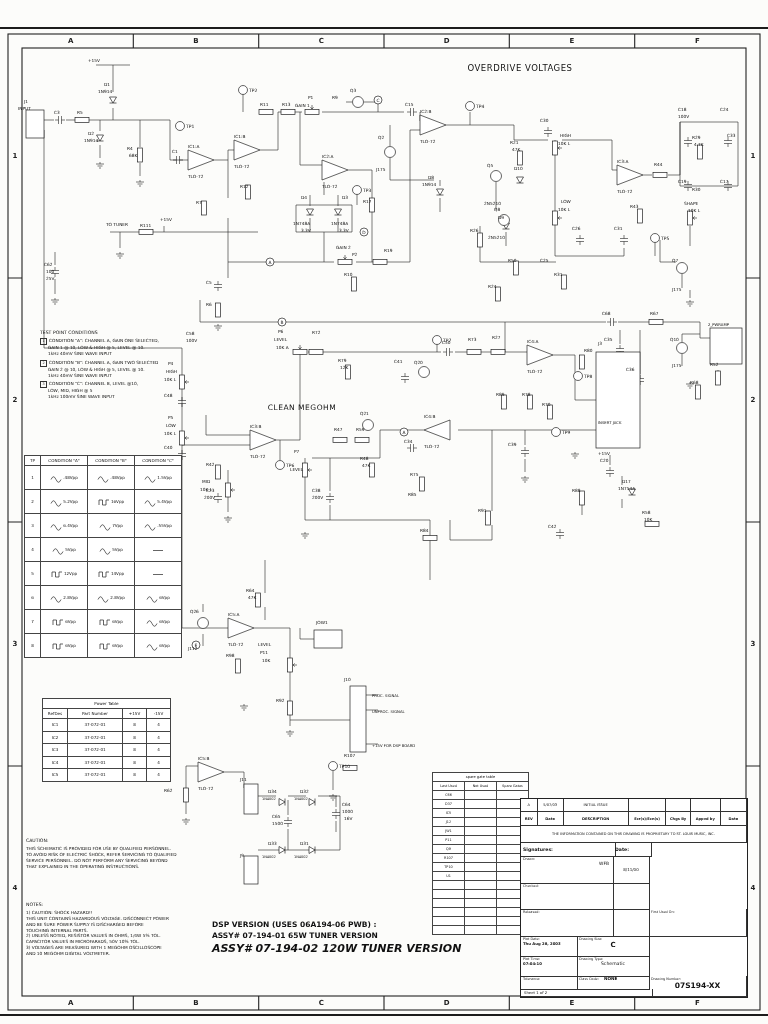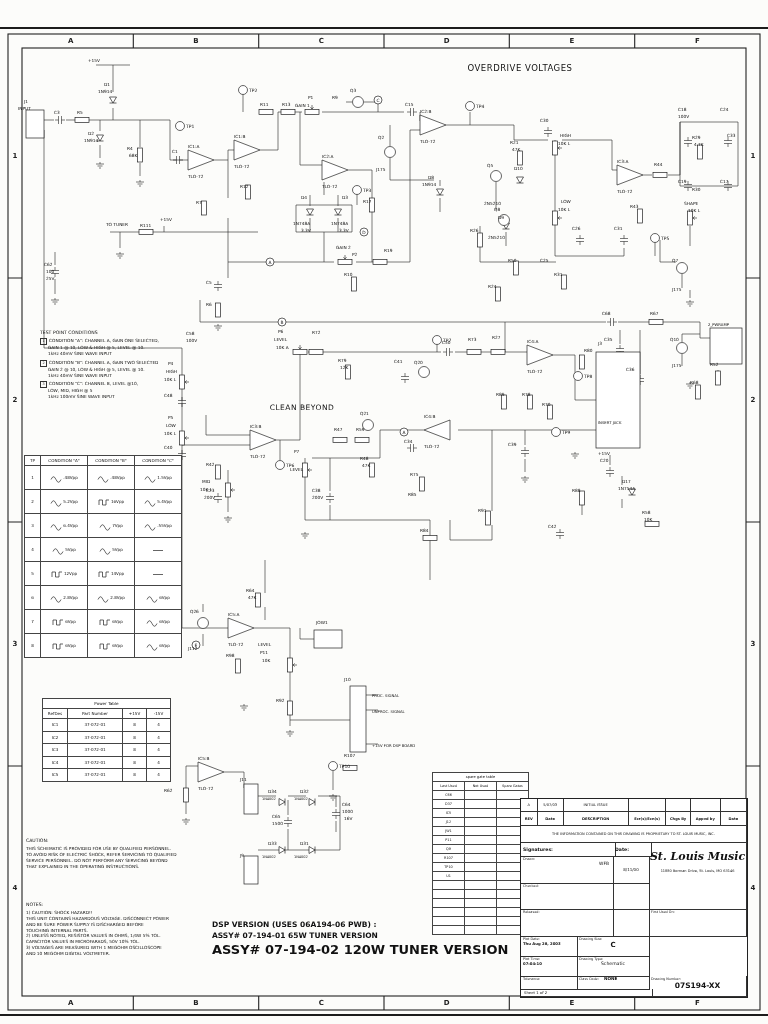--- a/index.html
+++ b/index.html
@@ -458,21 +458,21 @@
       <span>4</span>
     </div>
   <div class="zoneband v" style="left:746px;top:34px;width:14px;height:976px;" id="zone-right">
       <span>1</span>
       <span>2</span>
       <span>3</span>
       <span>4</span>
     </div>
 
   <div class="abs chan-title" style="left:430px;top:63px;width:180px;">OVERDRIVE VOLTAGES</div>
-  <div class="abs chan-title small" style="left:242px;top:403px;width:120px;">CLEAN BEYOND</div>
+  <div class="abs chan-title small" style="left:242px;top:403px;width:120px;">CLEAN MEGOHM</div>
 
   <div class="abs tb" style="left:40px;top:330px;width:140px;" id="tp-conds">
     <div class="ttl">TEST POINT CONDITIONS</div>
   <div class="cond-line">
         <span class="numbox">1</span>
         <span>CONDITION "A": CHANNEL A, GAIN ONE SELECTED,</span>
       </div>
       <div class="cond-line" style="padding-left: 8px;">
         <span>GAIN 1 @ 10, LOW &amp; HIGH @ 5, LEVEL @ 10.</span>
       </div>
@@ -792,21 +792,21 @@
       <div>TOUCHING INTERNAL PARTS.</div>
       <div>2) UNLESS NOTED, RESISTOR VALUES IN OHMS, 1/4W 5% TOL.</div>
       <div>CAPACITOR VALUES IN MICROFARADS, 50V 10% TOL.</div>
       <div>3) VOLTAGES ARE MEASURED WITH 1 MEGOHM OSCILLOSCOPE</div>
       <div>AND 10 MEGOHM DIGITAL VOLTMETER.</div>
     </div>
 
   <div class="abs" style="left:212px;top:920px;width:300px;">
     <div style="font-size:7.5px;font-weight:bold;margin-bottom:2px;">DSP VERSION  (USES 06A194-06 PWB) :</div>
     <div style="font-size:7.5px;font-weight:bold;margin-bottom:2px;">ASSY#  07-194-01    65W TUNER VERSION</div>
-    <div style="font-size:13px;font-weight:bold;">ASSY#  07-194-02    120W TUNER VERSION</div>
+    <div style="font-size:11px;font-weight:bold;font-style:italic;">ASSY#  07-194-02    120W TUNER VERSION</div>
   </div>
 
   <div class="abs" style="left:432px;top:772px;" id="spare-table">
       <table class="mini">
         <tbody>
           <tr>
             <th colspan="3" style="height:8px;font-size:3.6px">spare gate table</th>
           </tr>
           <tr>
             <th style="width:29px;height:8px;font-size:3.4px">Last Used</th>
@@ -928,24 +928,20 @@
     <div class="cell" style="left:92px;top:57px;width:36px;height:27px;display:flex;align-items:center;justify-content:center;font-size:4px;">8/11/00</div>
     <div class="cell" style="left:0;top:84px;width:92px;height:26px;">
       <span class="lab">Checked:</span>
     </div>
     <div class="cell" style="left:92px;top:84px;width:36px;height:26px;"></div>
     <div class="cell" style="left:0;top:110px;width:92px;height:27px;">
       <span class="lab">Released:</span>
     </div>
     <div class="cell" style="left:92px;top:110px;width:36px;height:27px;"></div>
 
-    <div class="cell" style="left:128px;top:43px;width:97px;height:67px;">
-      <div class="logo-script" style="margin-top:8px;">St. Louis Music</div>
-      <div style="font-size:3.5px;text-align:center;margin-top:6px;">11880 Borman Drive, St. Louis, MO 63146</div>
-    </div>
     <div class="cell" style="left:128px;top:110px;width:97px;height:27px;">
       <span class="lab">First Used On:</span>
     </div>
 
     <div class="cell" style="left:0;top:137px;width:56px;height:20px;">
       <span class="lab">Plot Date:</span>
       <span style="display:block;font-size:3.8px;font-weight:bold;padding-left:2px;">Thu Aug 28, 2003</span>
     </div>
     <div class="cell" style="left:56px;top:137px;width:72px;height:20px;">
       <span class="lab">Drawing Size:</span>

